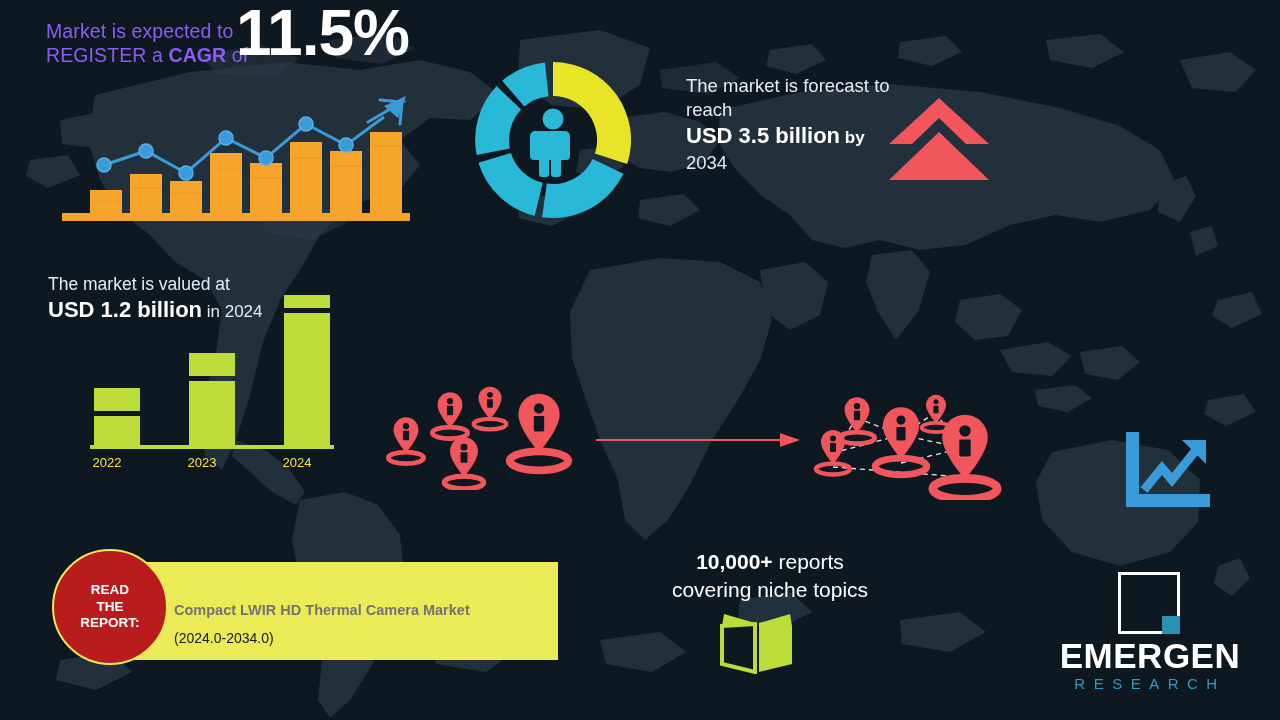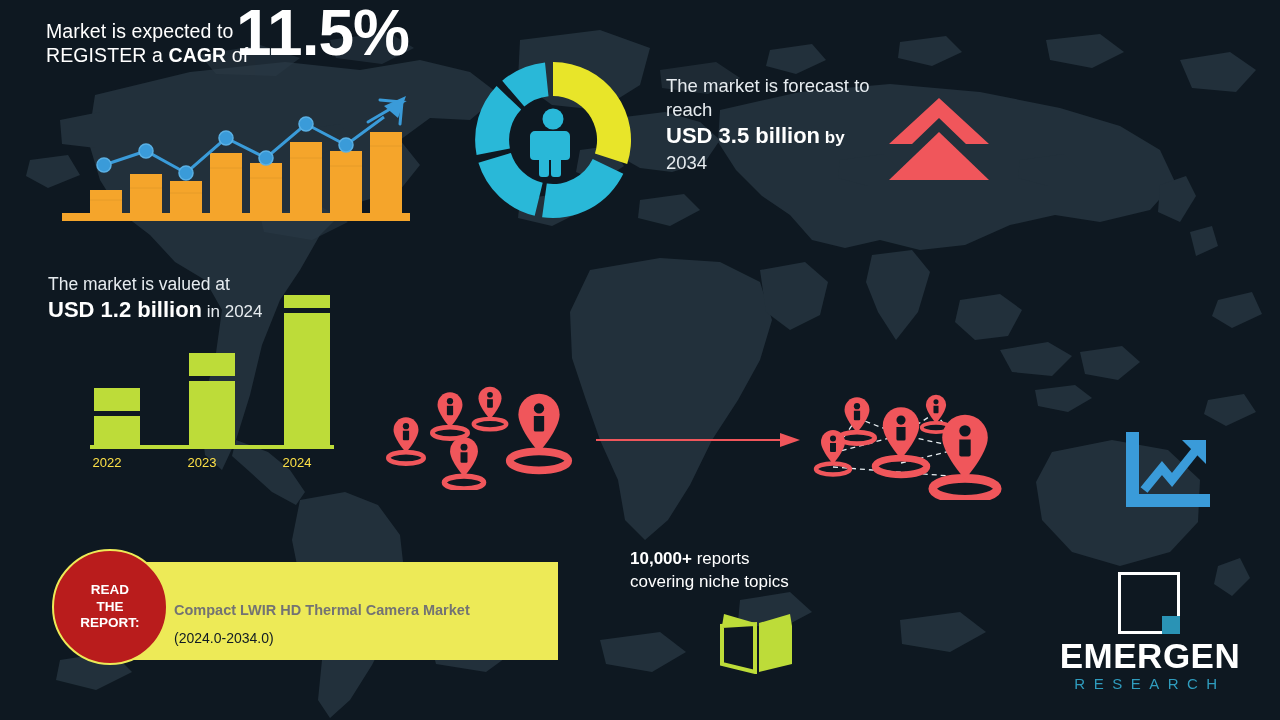--- a/index.html
+++ b/index.html
@@ -8,38 +8,38 @@
     background:#0e1821;
     font-family:"Liberation Sans", sans-serif;
     position:relative;
     -webkit-font-smoothing:antialiased;
   }
   #infographic{position:absolute;inset:0;width:1280px;height:720px;}
   .layer{position:absolute;inset:0;width:1280px;height:720px;}
   .abs{position:absolute;}
 
   #cagr-block{left:46px;top:20px;width:300px;line-height:1.22;}
-  #cagr-block .l1{font-size:19.5px;color:#ffffff;letter-spacing:.1px;}
+  #cagr-block .l1{font-size:19.5px;color:#8b5cf6;letter-spacing:.1px;}
   #cagr-value{left:236px;top:1px;font-size:64px;font-weight:700;color:#ffffff;letter-spacing:-1px;line-height:1;}
 
-  #forecast-block{left:666px;top:74px;width:230px;line-height:1.3;}
+  #forecast-block{left:686px;top:74px;width:230px;line-height:1.3;}
   #forecast-block .l1{font-size:18.5px;color:#e6ebef;}
   #forecast-block .l2{font-size:22px;font-weight:700;color:#ffffff;}
   #forecast-block .l2 .sm{font-size:17px;font-weight:700;}
   #forecast-block .l3{font-size:18.5px;color:#e6ebef;}
 
   #frag-block{left:534px;top:236px;width:672px;font-size:16.5px;line-height:1.45;color:#ffffff;}
   #frag-block .hl{color:#f2ea2a;}
 
   #valued-block{left:48px;top:273px;width:300px;line-height:1.3;}
   #valued-block .l1{font-size:17.5px;color:#e6ebef;}
   #valued-block .l2{font-size:22px;font-weight:700;color:#ffffff;}
   #valued-block .l2 .sm{font-size:17px;font-weight:400;color:#e6ebef;}
 
-  #reports-block{left:630px;top:548px;width:280px;line-height:1.35;font-size:17px;color:#ffffff;}
+  #reports-block{left:630px;top:548px;width:280px;line-height:1.35;font-size:21px;color:#ffffff;text-align:center;}
   #reports-block .b{font-weight:700;}
 
   
   .yearlbl{font-size:13px;color:#fde047;position:absolute;text-align:center;width:60px;}
 
   
   #report-banner{left:128px;top:562px;width:430px;height:98px;background:#edea57;}
   #report-banner .title{position:absolute;left:46px;top:40px;font-size:14.5px;font-weight:700;color:#737373;}
   #report-banner .period{position:absolute;left:46px;top:68px;font-size:14px;color:#101b24;}
   #read-circle{left:52px;top:549px;width:112px;height:112px;border-radius:50%;

